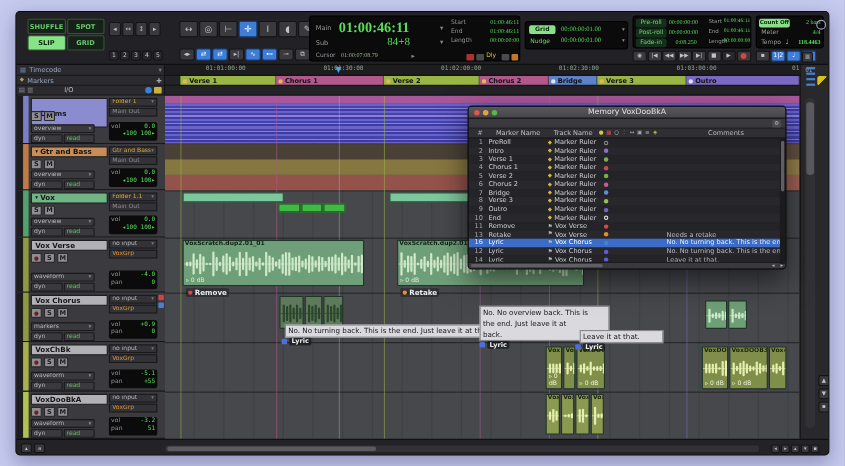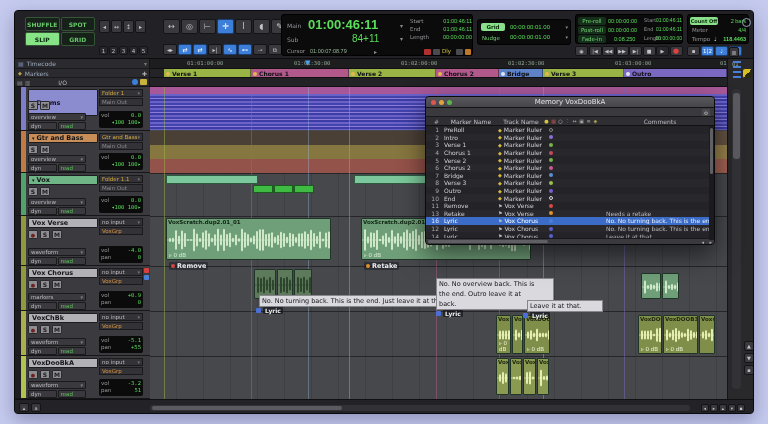--- a/index.html
+++ b/index.html
@@ -10,21 +10,21 @@
   #ptwin{position:absolute;left:14px;top:10px;width:740px;height:404px;background:#2a2a2e;border:1px solid #0a0a0c;border-radius:4px;overflow:hidden;box-shadow:0 6px 18px rgba(40,40,90,.35)}
   
   #toolbar{position:absolute;left:0;top:0;width:740px;height:48px;background:#222226;border-bottom:1px solid #0c0c0e}
   .panel{position:absolute;background:#0b0b0c;border-radius:3px;border:1px solid #000}
   .btn{position:absolute;display:flex;align-items:center;justify-content:center;background:#3a3a3e;border:1px solid #141416;border-radius:2px;color:#c2c2c8;overflow:hidden}
   .btn.blue{background:#3d7ed8;color:#fff;border-color:#1a3f75}
   .btn.dark{background:#28282c}
   .mode{display:flex;align-items:center;justify-content:center;font-size:6px;font-weight:bold;color:#69c869;background:#16211a;border:1px solid #365536;border-radius:2px}
   .mode.active{background:#86e486;color:#06250a}
   .lbl{color:#97979c;font-size:6px}
-  .led{font-family:Liberation Sans, sans-serif;color:#5ade5a}
+  .led{font-family:Liberation Serif, serif;color:#5ade5a}
   .chip{display:flex;align-items:center;justify-content:center;font-size:5.5px;border-radius:2px}
   .chip.dim{background:#15301a;color:#72d072}
   .chip.lit{background:#8ae08a;color:#0a2a0a;font-weight:bold}
   
   #ruler-left{position:absolute;left:0;top:48px;width:135px;height:28px;background:#2b2b2f;border-right:1px solid #141416}
   .rrow{position:absolute;left:0;width:135px;display:flex;align-items:center;font-size:6px;color:#9ba7bc;border-bottom:1px solid #1a1a1d}
   #tc-ruler{position:absolute;left:135px;top:48px;width:577px;height:10px;background:#1d1d20;border-bottom:1px solid #101012;overflow:hidden}
   #mk-ruler{position:absolute;left:135px;top:58px;width:577px;height:9px;background:#242428;border-bottom:1px solid #101012;overflow:hidden}
   #sub-ruler{position:absolute;left:135px;top:67px;width:577px;height:9px;background:#232327;border-bottom:1px solid #101012}
   .tick{position:absolute;top:1px;font-size:5.5px;color:#8fa78f;font-family:"DejaVu Sans Mono",monospace;white-space:nowrap}
@@ -106,21 +106,21 @@
           <div class="btn blue" style="left: 223px; top: 33px; width: 14px; height: 11px; font-size: 6px;">⊷</div>
           <div class="btn" style="left: 238px; top: 33px; width: 14px; height: 11px; font-size: 6px;">⊸</div>
           <div class="btn" style="left: 253px; top: 33px; width: 14px; height: 11px; font-size: 6px;">⧉</div>
         </div>
 
       <div class="panel" style="left:266px;top:3px;width:192px;height:42px">
         <div class="lbl abs" style="left:5px;top:7px">Main</div>
         <div class="led abs" style="left:26px;top:2px;font-size:13px;font-weight:bold">01:00:46:11</div>
         <div class="abs" style="left:118px;top:7px;color:#8a8a90;font-size:6px">▾</div>
         <div class="lbl abs" style="left:5px;top:21px">Sub</div>
-        <div class="led abs" style="left:70px;top:18px;font-size:10px">84+11</div>
+        <div class="led abs" style="left:70px;top:18px;font-size:10px">84+8</div>
         <div class="abs" style="left:118px;top:20px;color:#8a8a90;font-size:6px">▾</div>
         <div class="abs" style="left:128px;top:3px;width:62px;height:26px">
           <div class="lbl abs" style="left:0;top:0;font-size:5.5px">Start</div>
           <div class="led abs" style="right:0;top:0;font-size:5.5px">01:00:46:11</div>
           <div class="lbl abs" style="left:0;top:8px;font-size:5.5px">End</div>
           <div class="led abs" style="right:0;top:8px;font-size:5.5px">01:00:46:11</div>
           <div class="lbl abs" style="left:0;top:16px;font-size:5.5px">Length</div>
           <div class="led abs" style="right:0;top:16px;font-size:5.5px">00:00:00:00</div>
         </div>
         <div class="lbl abs" style="left:5px;top:33px;font-size:5.5px">Cursor</div>
@@ -747,21 +747,21 @@
               <rect x="14" y="4.568" width="2" height="8.864" fill="#cfe9c8" rx="1"></rect>
               <line x1="0" x2="17" y1="9" y2="9" stroke="#cfe9c8" stroke-width="0.6"></line>
             </svg>
           </div>
         </div>
         <div class="lyricbox" style="left: 109px; top: 208px; width: 258px; height: 12px;">
           <div>No. No turning back. This is the end. Just leave it at that.</div>
         </div>
         <div class="lyricbox" style="left: 286px; top: 191px; width: 118px; height: 32px;">
           <div>No. No overview back. This is</div>
-          <div>the end. Outro leave it at</div>
+          <div>the end. Just leave it at</div>
           <div>back.</div>
         </div>
         <div class="lyricbox" style="left: 377px; top: 213px; width: 76px; height: 12px;">
           <div>Leave it at that.</div>
         </div>
         <div class="lyrflag" style="left: 106px; top: 220px;">
           <div style="width: 5px; height: 5px; background: rgb(74, 111, 216); border-radius: 1px; margin-right: 2px;"></div>
           <div style="font-size: 6px; font-weight: bold; color: rgb(236, 239, 242); background: rgba(10, 10, 14, 0.55); padding: 0px 2px; border-radius: 1px;">Lyric</div>
         </div>
         <div class="lyrflag" style="left: 286px; top: 223px;">

